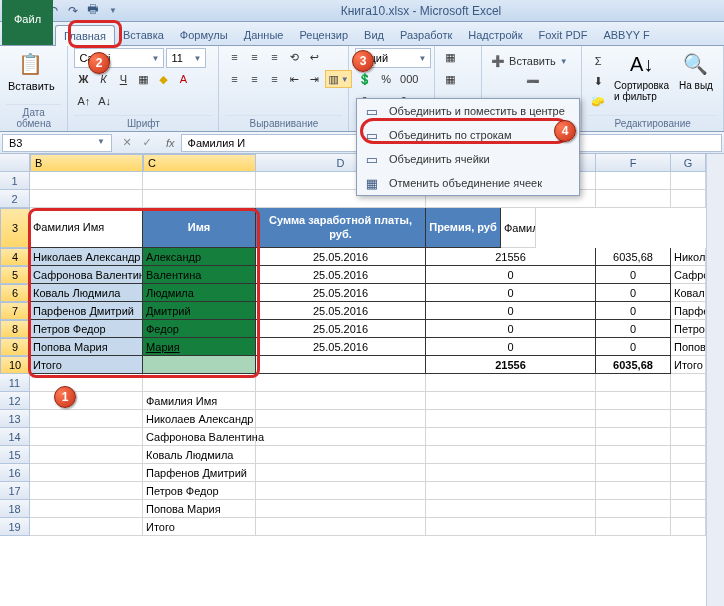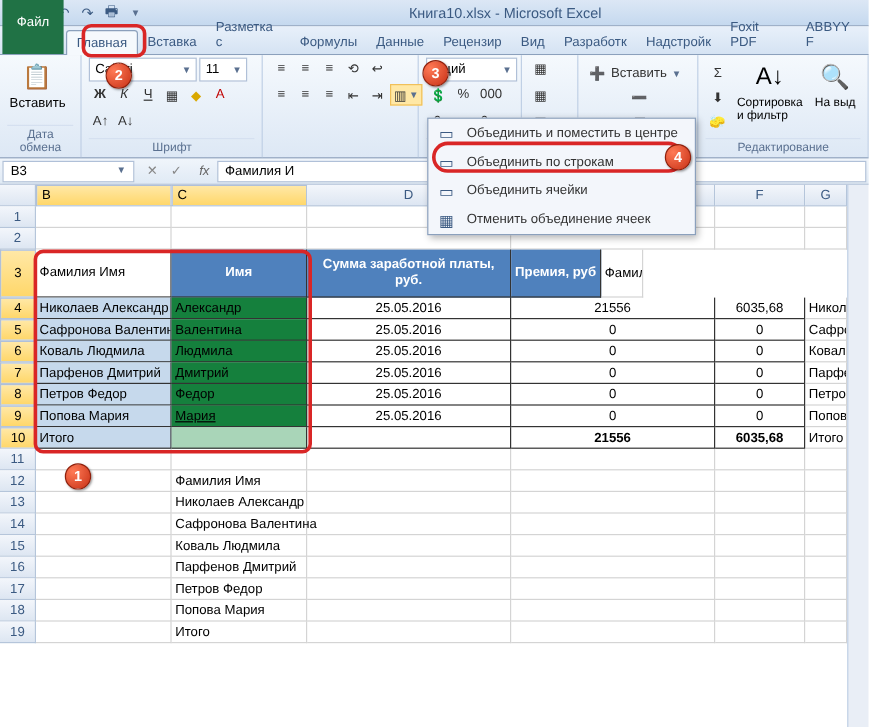--- a/index.html
+++ b/index.html
@@ -64,21 +64,20 @@
     <div class="qat-btn">🖶</div>
     <div class="qat-btn arrow">▼</div>
   </div>
   <div class="title">Книга10.xlsx - Microsoft Excel</div>
 </div>
 
 <div class="tabs">
   <div class="file-tab">Файл</div>
   <div class="tab active">Главная</div>
   <div class="tab">Вставка</div>
-  <div class="tab">Разметка с</div>
   <div class="tab">Формулы</div>
   <div class="tab">Данные</div>
   <div class="tab">Рецензир</div>
   <div class="tab">Вид</div>
   <div class="tab">Разработк</div>
   <div class="tab">Надстройк</div>
   <div class="tab">Foxit PDF</div>
   <div class="tab">ABBYY F</div>
 </div>
 
@@ -136,20 +135,21 @@
       </div>
       <div class="btn-row">
         <div class="sbtn">≡</div>
         <div class="sbtn">≡</div>
         <div class="sbtn">≡</div>
         <div class="sbtn">⇤</div>
         <div class="sbtn">⇥</div>
         <div class="sbtn" style="background:#ffe8a6;border-color:#f0c05a">▥<span class="arrow" style="margin-left:2px">▼</span></div>
       </div>
     </div>
+    <div class="rgroup-label">Выравнивание</div>
   </div>
   <div class="rgroup" style="width:86px">
     <div class="rgroup-body" style="flex-direction:column;gap:2px">
       <div class="sel" style="width:76px">
           <span>бщий</span>
           <span class="arrow">▼</span>
         </div>
       <div class="btn-row">
         <div class="sbtn">💲</div>
         <div class="sbtn">%</div>

